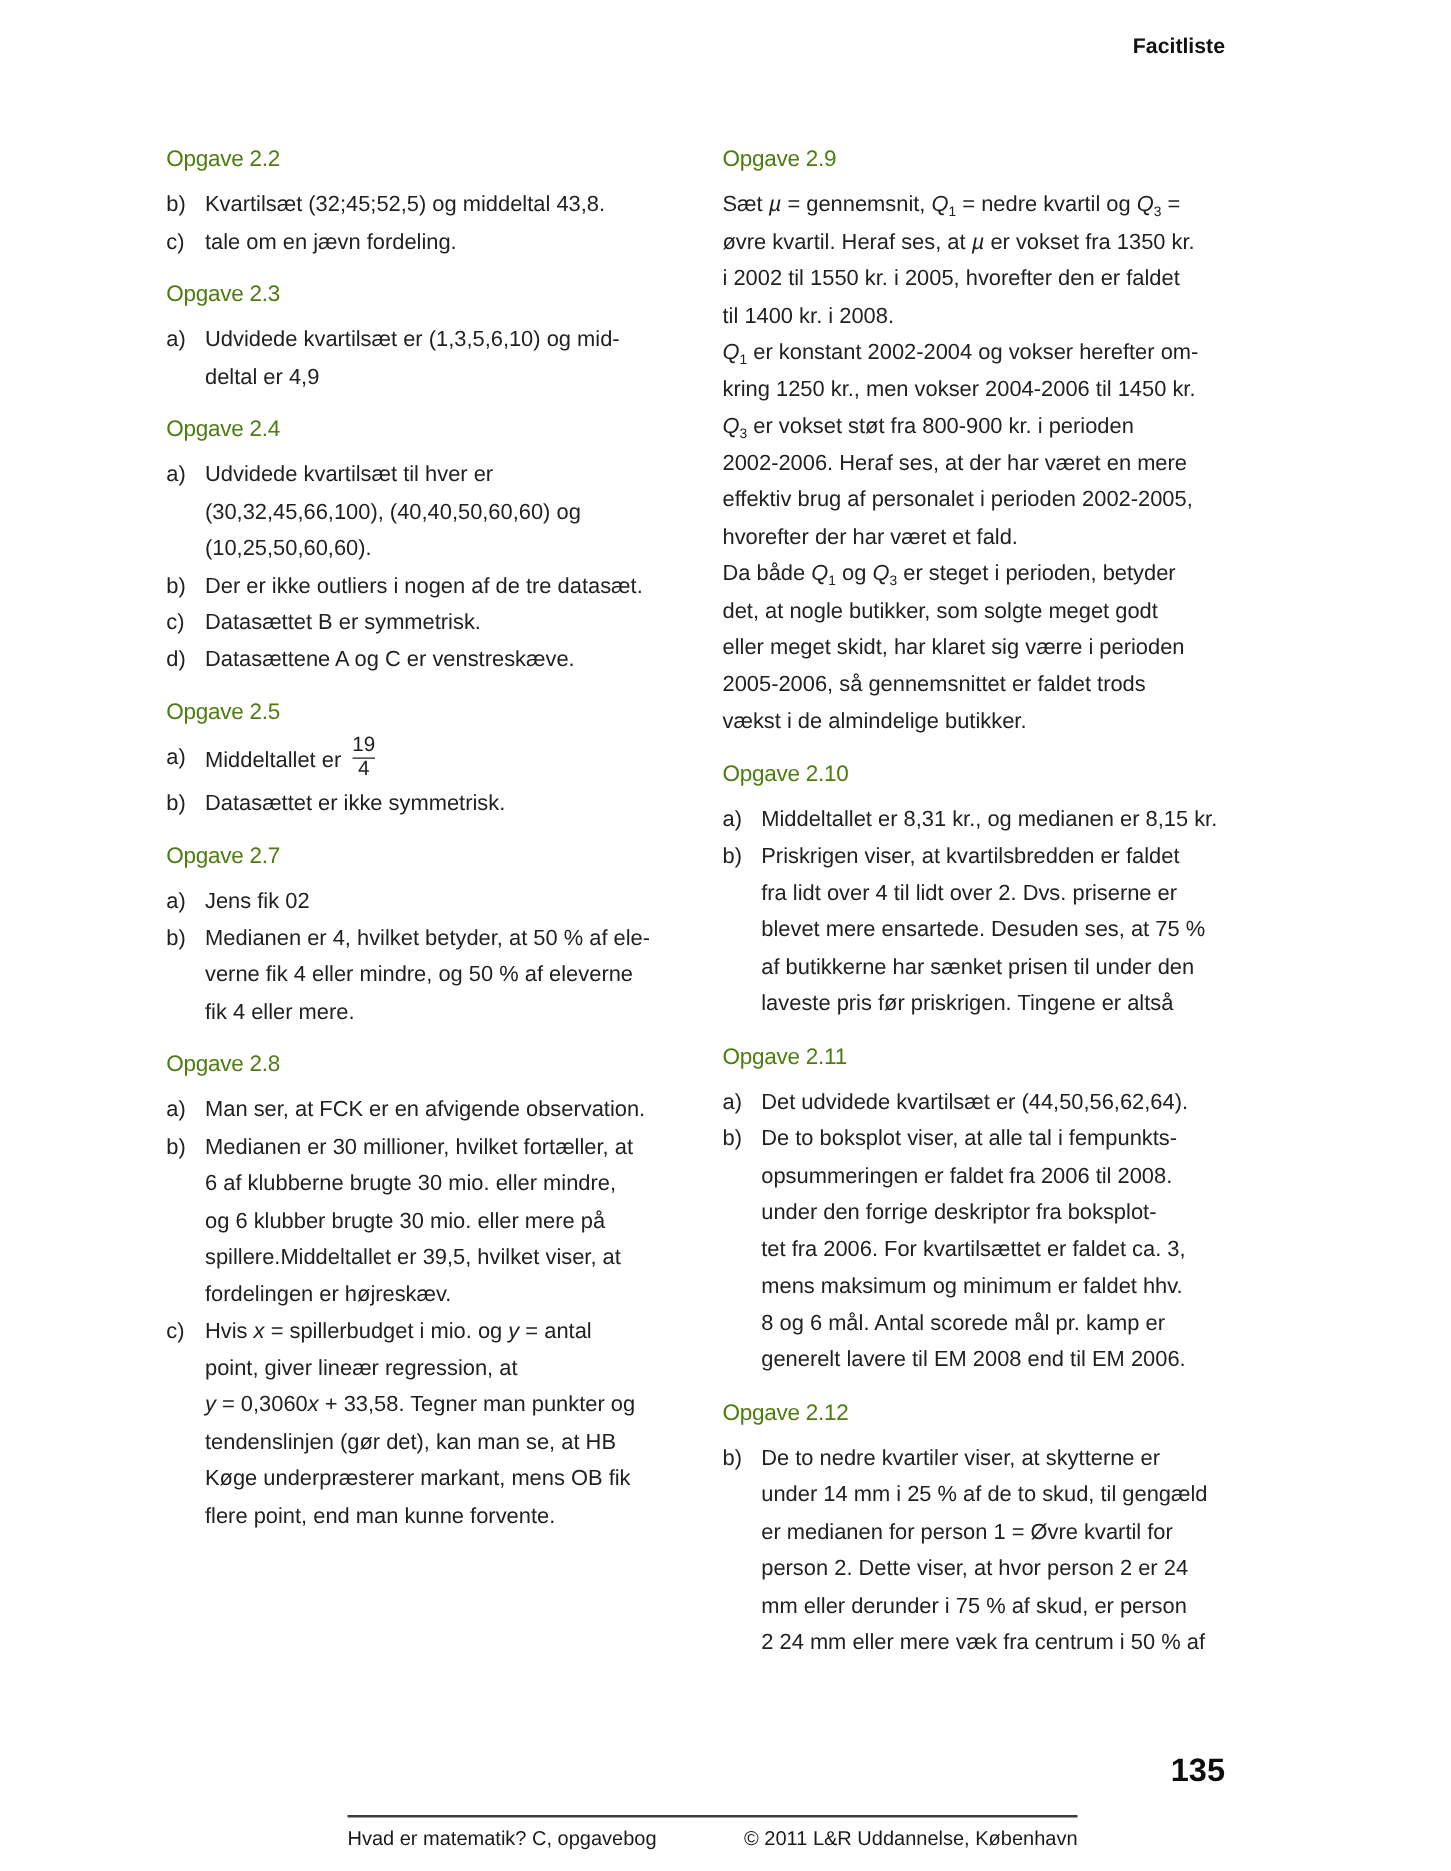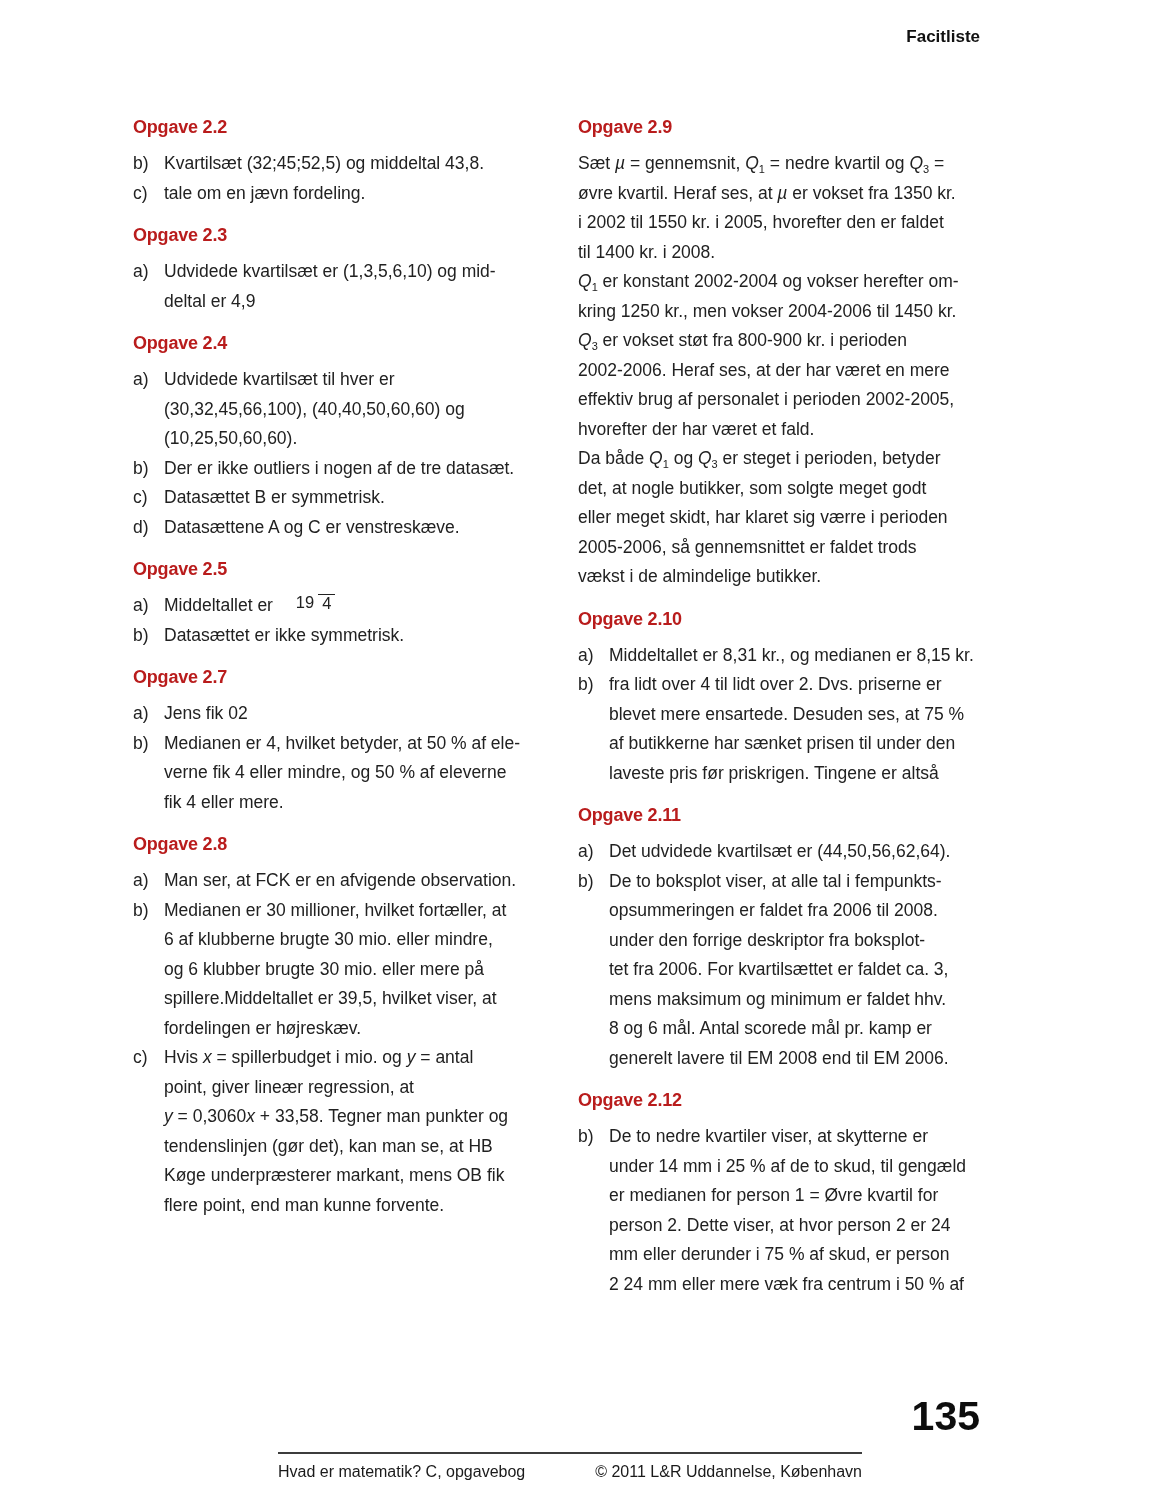--- a/index.html
+++ b/index.html
@@ -17,45 +17,45 @@
   }
   .column{
     position:absolute;top:115px;
     font-size:17.5px;line-height:29.5px;
     color:#212121;
   }
   .column-left{left:133px;width:432px;}
   .column-right{left:578px;width:436px;}
   .section{margin:0 0 15px 0;}
   .heading{
-    font-size:18px;font-weight:700;color:#b91c1c;
+    font-size:18px;font-weight:400;color:#4d7c0f;
     margin:0 0 9px 0;line-height:25px;letter-spacing:-0.2px;
   }
   .item{display:flex;align-items:flex-start;}
   .label{flex:0 0 31px;width:31px;}
   .item-body{flex:1;min-width:0;}
   .line{white-space:nowrap;}
   .it{font-style:italic;}
   sub.subscript{font-size:11px;font-style:normal;line-height:0;vertical-align:-4px;}
   .frac{
-    display:inline-flex;flex-direction:row;align-items:center;
+    display:inline-flex;flex-direction:column;align-items:center;
     vertical-align:middle;font-size:16.5px;line-height:1.08;
-    margin:0 14px;transform:translateY(-3px);text-align:right;
+    margin:0 0;transform:translateY(-3px);text-align:right;
   }
   .frac .den{border-top:1.6px solid #212121;padding:0 4px;}
   .frac .num{padding:0 4px;}
   .footer{
     position:absolute;left:278px;top:1452px;width:584px;
     border-top:2px solid #3c3c3c;padding-top:8px;
     display:flex;justify-content:space-between;
     font-size:16px;color:#1a1a1a;line-height:20px;
   }
   .page-number{
     position:absolute;top:1399px;right:71px;
-    font-size:41px;font-weight:700;color:#0d0d0d;line-height:34px;
+    font-size:26px;font-weight:700;color:#0d0d0d;line-height:34px;
   }
 </style>
 </head>
 <body>
 
 <div class="page">
   <div class="doc-header">Facitliste</div>
 
   <div class="column column-left">
       <section class="section">
@@ -205,20 +205,21 @@
         <h3 class="heading">Opgave 2.10</h3>
         <div class="item">
           <span class="label">a)</span>
           <div class="item-body">
             <div class="line">Middeltallet er 8,31 kr., og medianen er 8,15 kr.</div>
           </div>
         </div>
         <div class="item">
           <span class="label">b)</span>
           <div class="item-body">
+            <div class="line">Priskrigen viser, at kvartilsbredden er faldet</div>
             <div class="line">fra lidt over 4 til lidt over 2. Dvs. priserne er</div>
             <div class="line">blevet mere ensartede. Desuden ses, at 75 %</div>
             <div class="line">af butikkerne har sænket prisen til under den</div>
             <div class="line">laveste pris før priskrigen. Tingene er altså</div>
           </div>
         </div>
       </section>
       <section class="section">
         <h3 class="heading">Opgave 2.11</h3>
         <div class="item">

